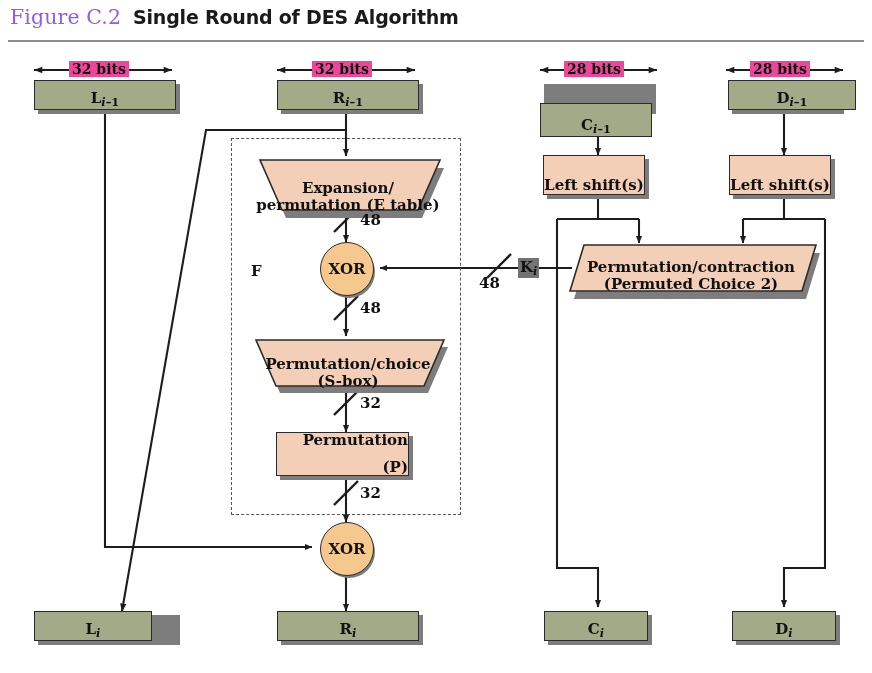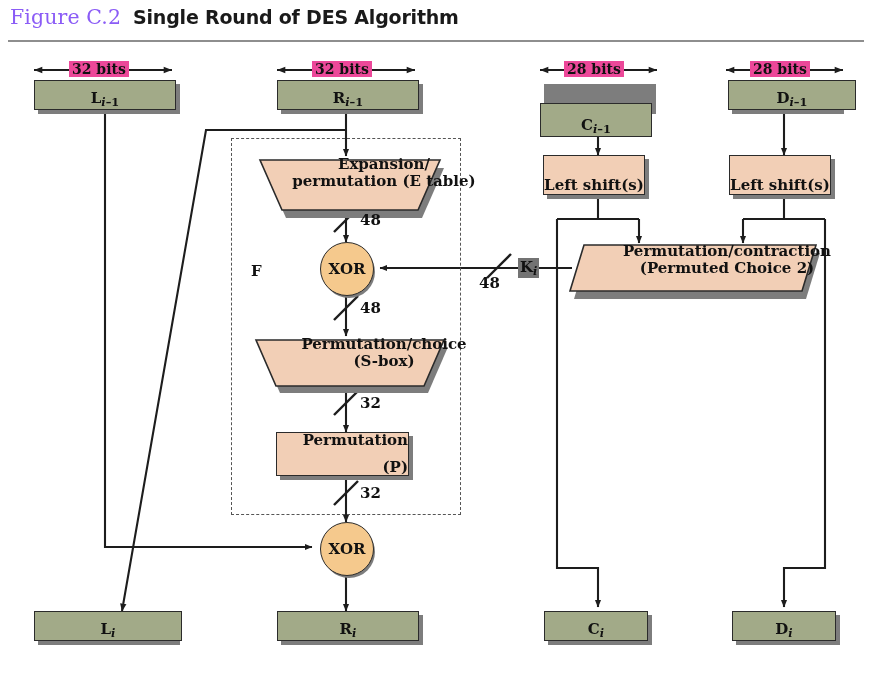--- a/index.html
+++ b/index.html
@@ -104,29 +104,28 @@
     z-index: 2;
   }
   .trap-wrap svg { display: block; }
   .trap-label {
     position: absolute;
     left: 0; top: 0;
     width: 100%; height: 100%;
     display: flex;
     flex-direction: column;
     align-items: center;
-    justify-content: flex-start;
+    justify-content: flex-end;
     font-family: "DejaVu Serif", "Liberation Serif", serif;
     font-weight: 700;
     font-size: 15px;
     color: #111111;
     line-height: 1.14;
     text-align: center;
     pointer-events: none;
-    margin-left: 36px;
   }
 
   .xor {
     position: absolute;
     border-radius: 50%;
     background: #f5c98d;
     border: 1.6px solid #2b2b2b;
     display: flex;
     align-items: center;
     justify-content: center;
@@ -341,21 +340,21 @@
       <path d="M18,6 L250,6 L236,52 L4,52 Z" fill="#7d7d7d" transform="translate(4,4)"></path>
       <path d="M18,2 L250,2 L236,48 L4,48 Z" fill="#f2cfb6" stroke="#2b2b2b" stroke-width="1.6"></path>
     </svg>
     <div class="trap-label" style="height:50px;">
       <span>Permutation/contraction</span>
       <span>(Permuted Choice 2)</span>
     </div>
   </div>
 
   <div class="shadow" style="left:38px; top:615px; width:142px; height:30px;"></div>
-  <div class="node box-green" style="left:34px; top:611px; width:148px; height:30px;">
+  <div class="node box-green" style="left:34px; top:611px; width:118px; height:30px;">
     <span>L<span class="sub-i">i</span></span>
   </div>
 
   <div class="shadow" style="left:281px; top:615px; width:142px; height:30px;"></div>
   <div class="node box-green" style="left:277px; top:611px; width:142px; height:30px;">
     <span>R<span class="sub-i">i</span></span>
   </div>
 
   <div class="shadow" style="left:548px; top:615px; width:104px; height:30px;"></div>
   <div class="node box-green" style="left:544px; top:611px; width:104px; height:30px;">

